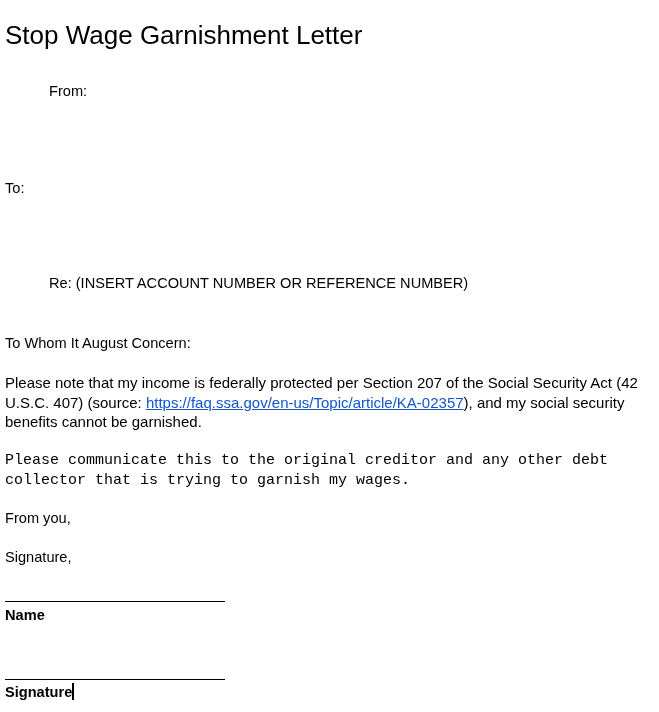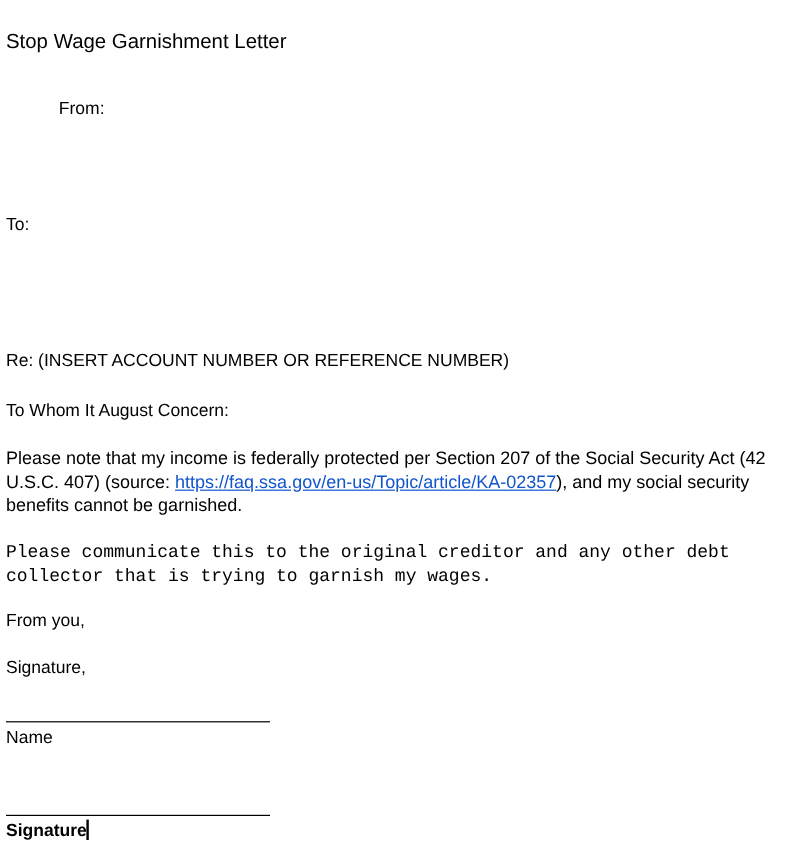--- a/index.html
+++ b/index.html
@@ -3,21 +3,21 @@
 <meta charset="utf-8">
 <style>
   html, body { margin: 0; padding: 0; background: #ffffff; }
   body {
     width: 659px; height: 712px; overflow: hidden; position: relative;
     font-family: "Liberation Sans", sans-serif; color: #000;
   }
   .doc { position: absolute; left: 5px; top: 0; width: 650px; }
   .title {
     position: absolute; left: 0; top: 19px;
-    font-size: 17px; line-height: 32px; white-space: nowrap;
+    font-size: 26px; line-height: 32px; white-space: nowrap;
   }
   .line {
     position: absolute; left: 0; font-size: 14.6px; line-height: 19.5px;
     white-space: nowrap;
   }
   .para {
     position: absolute; left: 0; width: 640px; font-size: 15px; line-height: 19.5px;
   }
   a.link { color: #1155cc; text-decoration: underline; }
   .rule {
@@ -32,34 +32,34 @@
 </head>
 <body>
 
 <div class="doc">
   <div class="title">Stop Wage Garnishment Letter</div>
 
   <div class="line" style="top:82px;margin-left:44px;">From:</div>
 
   <div class="line" style="top:179px;text-align:center;">To:</div>
 
-  <div class="line" style="top:292px;">Re: (INSERT ACCOUNT NUMBER OR REFERENCE NUMBER)</div>
+  <div class="line" style="top:274px;margin-left:44px;">Re: (INSERT ACCOUNT NUMBER OR REFERENCE NUMBER)</div>
 
   <div class="line" style="top:334px;">To Whom It August Concern:</div>
 
   <div class="para" style="top:373px;">
     <span>Please note that my income is federally protected per Section 207 of the Social Security Act (42 U.S.C. 407) (source: </span><a class="link">https://faq.ssa.gov/en-us/Topic/article/KA-02357</a><span>), and my social security benefits cannot be garnished.</span>
   </div>
 
   <div class="para" style="top:451px;font-family:Liberation Mono, monospace;">Please communicate this to the original creditor and any other debt collector that is trying to garnish my wages.</div>
 
   <div class="line" style="top:509px;">From you,</div>
 
   <div class="line" style="top:548px;">Signature,</div>
 
   <div class="rule" style="top:601px;"></div>
-  <div class="line" style="top:606px;">Name</div>
+  <div class="line" style="top:606px;font-weight:bold;">Name</div>
 
   <div class="rule" style="top:679px;"></div>
   <div class="line" style="top:683px;font-weight:bold;">
     <span>Signature</span><span class="cursor"></span>
   </div>
 </div>
 
 </body></html>

